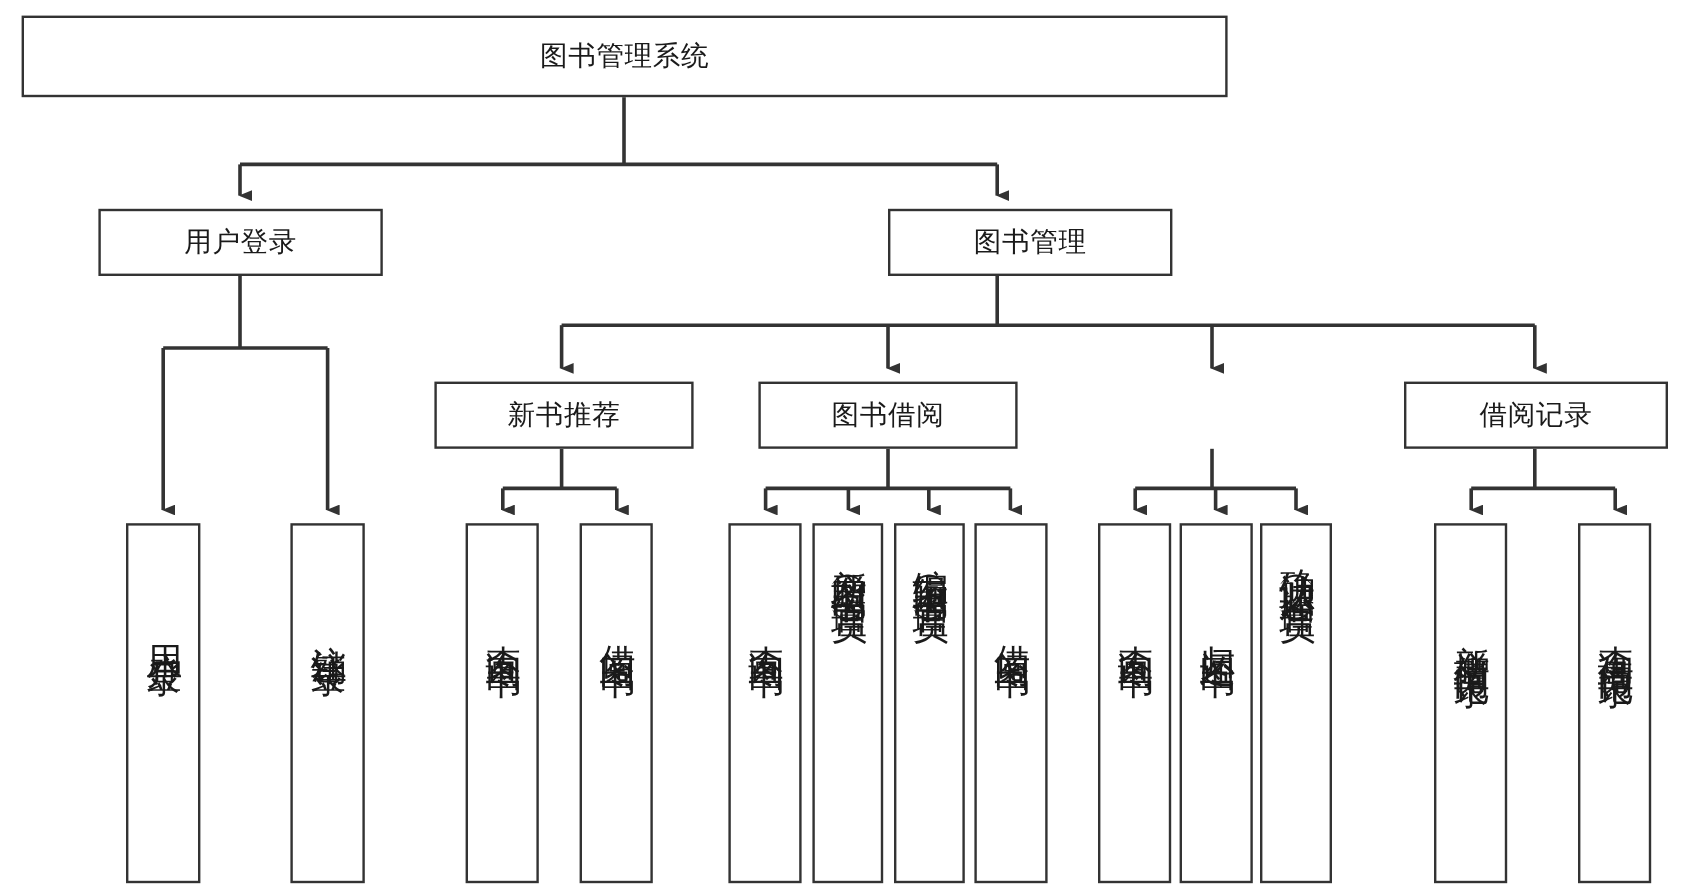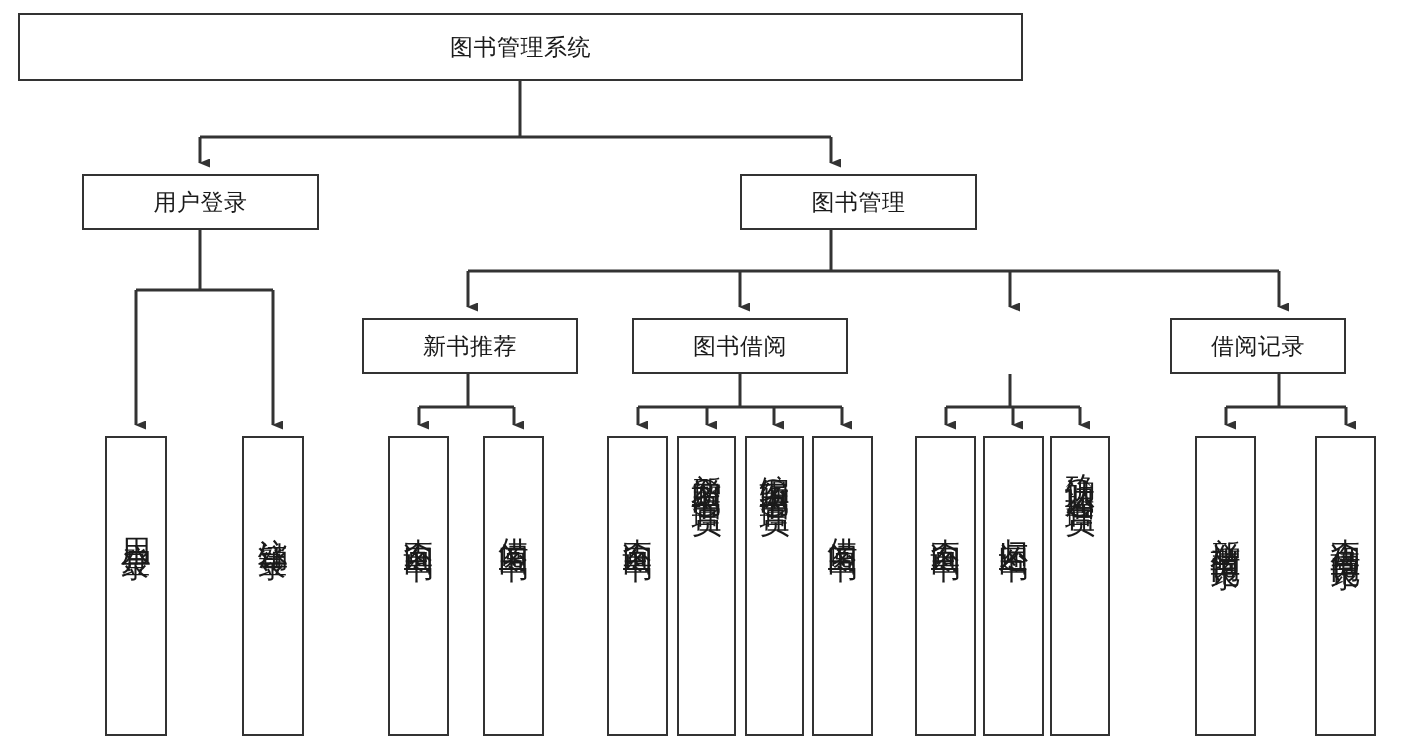--- a/index.html
+++ b/index.html
@@ -137,21 +137,21 @@
   <div class="node horizontal" style="left:712px; top:174px; width:237px; height:56px;margin-left:28px;">
     <span class="label">图书管理</span>
   </div>
 
   <div class="node horizontal" style="left:632px; top:318px; width:216px; height:56px;">
     <span class="label">图书借阅</span>
   </div>
   <div class="node horizontal" style="left:362px; top:318px; width:216px; height:56px;">
     <span class="label">新书推荐</span>
   </div>
-  <div class="node horizontal" style="left:1170px; top:318px; width:176px; height:56px;">
+  <div class="node horizontal" style="left:1170px; top:318px; width:220px; height:56px;">
     <span class="label">借阅记录</span>
   </div>
 
   <div class="node vertical mid" style="left:105px; top:436px; width:62px; height:300px;">
     <span class="label">用户登录</span>
   </div>
   <div class="node vertical mid" style="left:242px; top:436px; width:62px; height:300px;">
     <span class="label">注销登录</span>
   </div>
 

